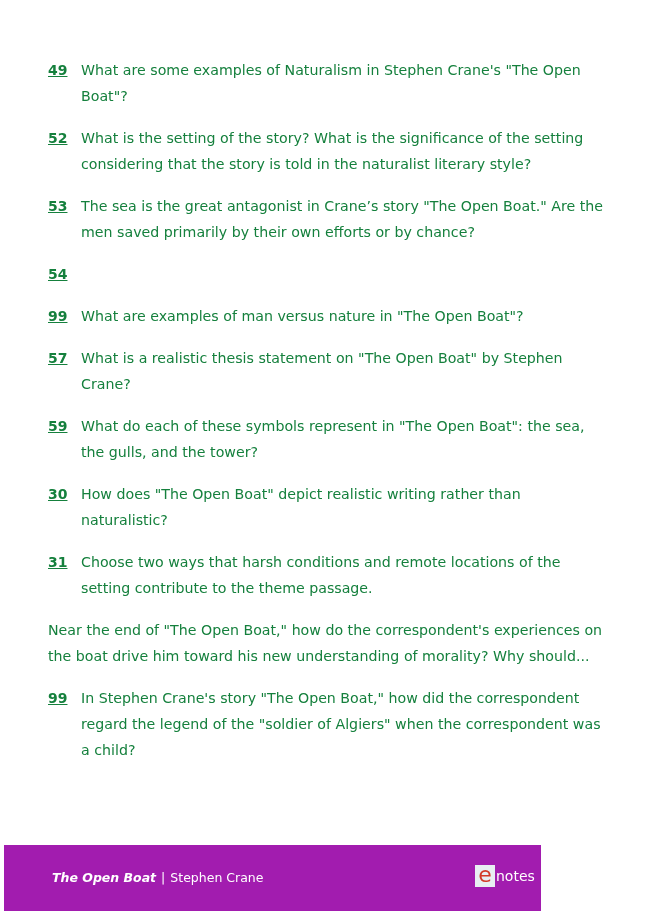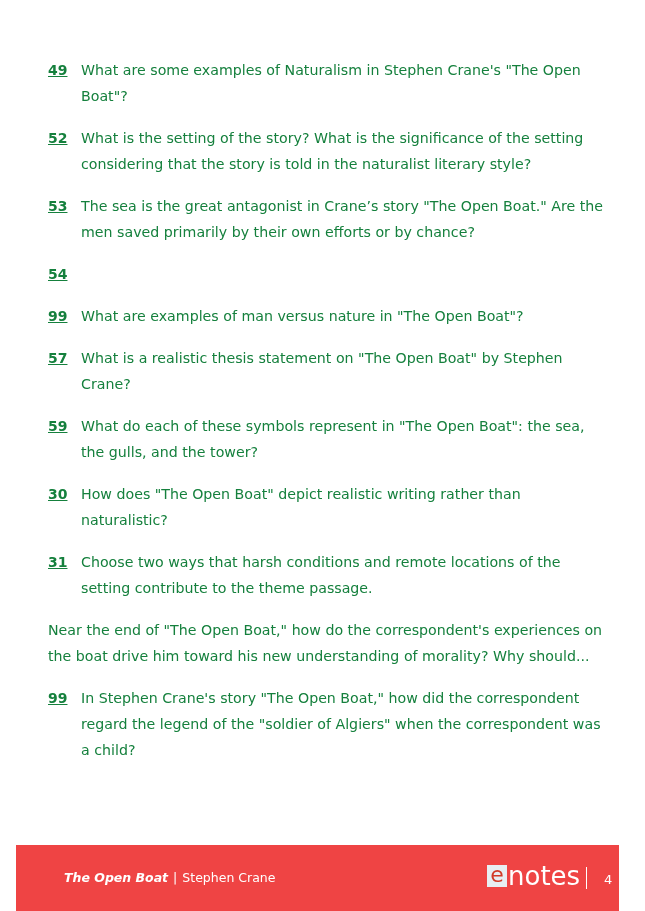--- a/index.html
+++ b/index.html
@@ -11,32 +11,32 @@
   }
   .list { position: absolute; left: 48px; top: 57px; width: 560px; }
   .item { display: flex; margin-bottom: 16px; }
   .num {
     width: 33px; flex: none;
     font-weight: bold; font-size: 14px; line-height: 26px;
     color: #15803d; text-decoration: underline; cursor: pointer;
   }
   .q { font-size: 14.2px; line-height: 26px; color: #15803d; }
   .footer {
-    position: absolute; left: 16px; top: 845px; width: 603px; height: 66px;
-    background: #ef4444; color: #fff;
+    position: absolute; left: 4px; top: 845px; width: 537px; height: 66px;
+    background: #a21caf; color: #fff;
   }
   .f-left { position: absolute; left: 48px; top: 25px; font-size: 12.5px; }
   .f-title { font-weight: bold; font-style: italic; }
   .f-sep { margin: 0 5px; }
   .logo { position: absolute; left: 471px; top: 20px; display: flex; align-items: center; }
   .logo-e {
     width: 20px; height: 22px; background: #e8eef2; color: #d23a27;
     font-size: 22px; line-height: 20px; text-align: center; font-weight: normal;
   }
-  .logo-notes { font-size: 26px; color: #fff; margin-left: 1px; line-height: 22px; }
+  .logo-notes { font-size: 14px; color: #fff; margin-left: 1px; line-height: 22px; }
   .logo-bar { position: absolute; left: 570px; top: 22px; width: 1px; height: 22px; background: #fff; }
   .page-num { position: absolute; left: 588px; top: 27px; font-size: 13px; }
 </style>
 </head>
 <body>
 
 <div class="list">
   <div class="item">
     <a class="num">49</a>
     <span class="q">What are some examples of Naturalism in Stephen Crane's "The Open Boat"?</span>

